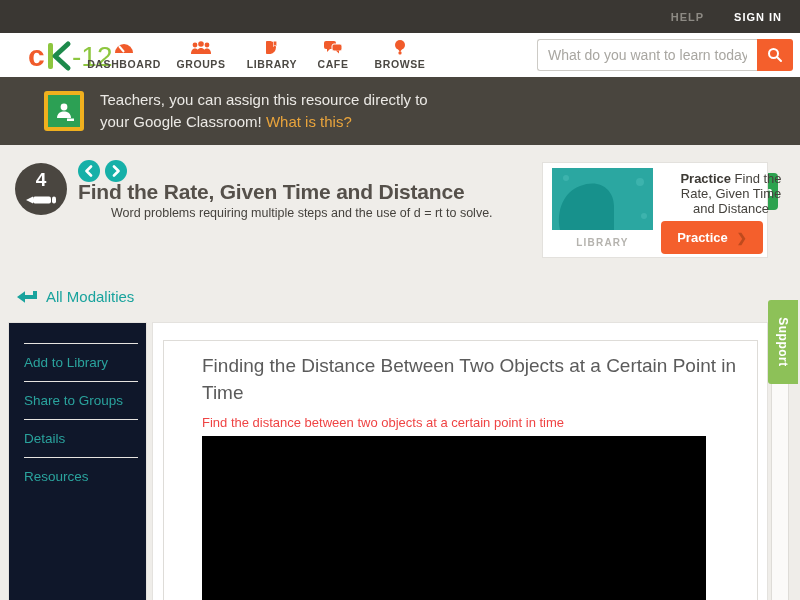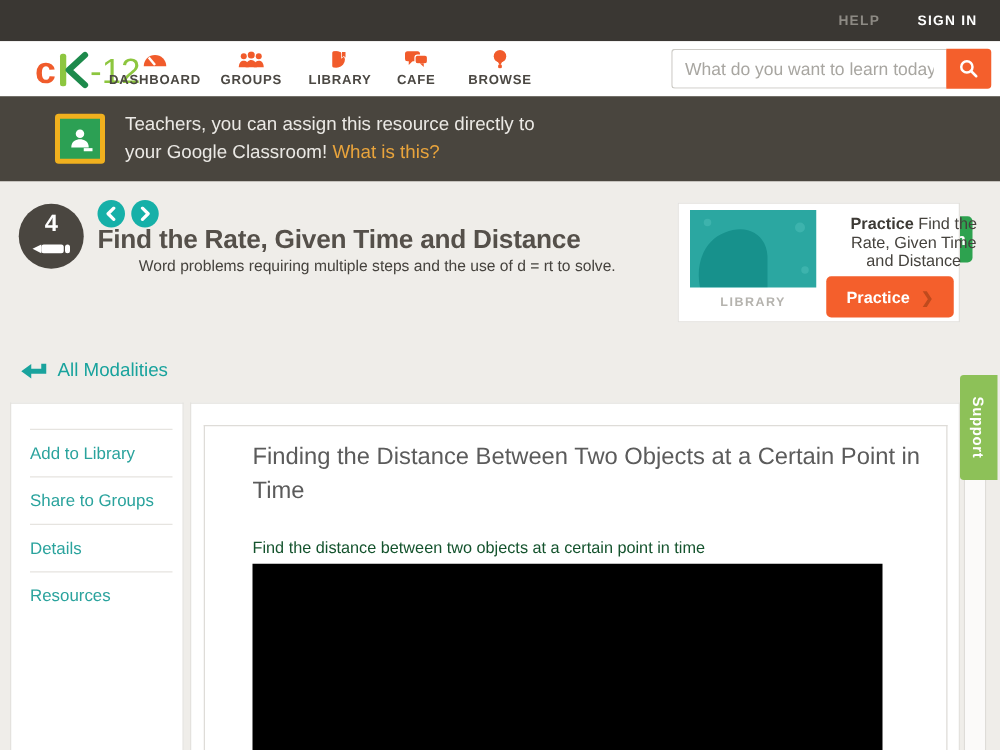--- a/index.html
+++ b/index.html
@@ -136,41 +136,41 @@
 
   
   .modalities {
     position:absolute; left:16px; top:288px; display:flex; align-items:center; cursor:pointer;
   }
   .modalities-label { font-size:15px; color:#19a39d; margin-left:8px; }
 
   
   .sidebar-card {
     position:absolute; left:8px; top:322px; width:139px; height:278px;
-    background:#ffffff; border:1px solid #e4e2de; border-bottom:none;
+    background:#0f172a; border:1px solid #e4e2de; border-bottom:none;
   }
   .sidebar-list { list-style:none; margin:20px 8px 0 15px; }
   .sidebar-list li {
     border-top:1px solid #e6e4e0; padding:11px 0; font-size:13.5px; color:#2aa39d; cursor:pointer;
   }
 
   .main-card {
     position:absolute; left:152px; top:322px; width:616px; height:278px;
     background:#fff; border:1px solid #e4e2de; border-bottom:none;
   }
   .inner-box {
     position:absolute; left:10px; right:9px; top:17px; bottom:0;
     border:1px solid #dedcd8; border-bottom:none; background:#fff;
     padding:11px 0 0 38px;
   }
   .content-heading {
     width:560px; font-size:19px; line-height:27px; color:#5b5b5b;
   }
   .content-sub {
-    margin-top:24px; font-size:13px; color:#14532d;
+    margin-top:9px; font-size:13px; color:#ef4444;
   }
   .video-box {
     margin-top:6px; width:504px; height:180px; background:#000; cursor:pointer;
   }
 
   .scroll-strip {
     position:absolute; left:771px; top:322px; width:18px; height:278px;
     background:#fbfaf9; border-left:1px solid #dedcd8; border-right:1px solid #dedcd8;
   }
 

